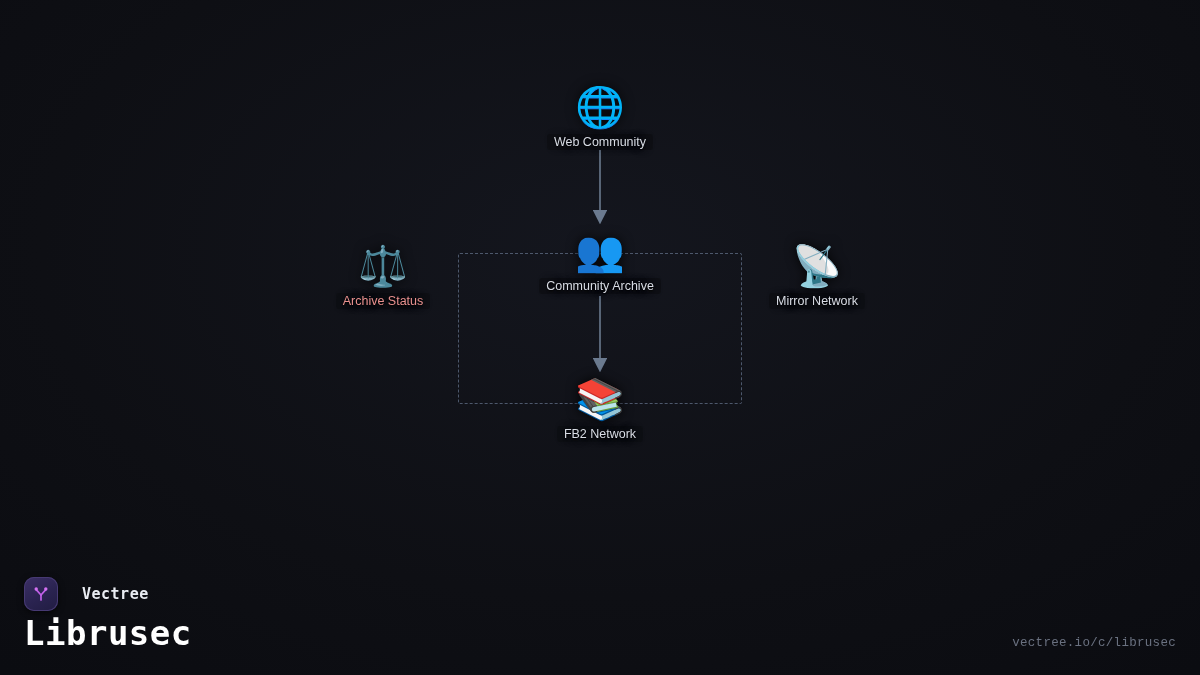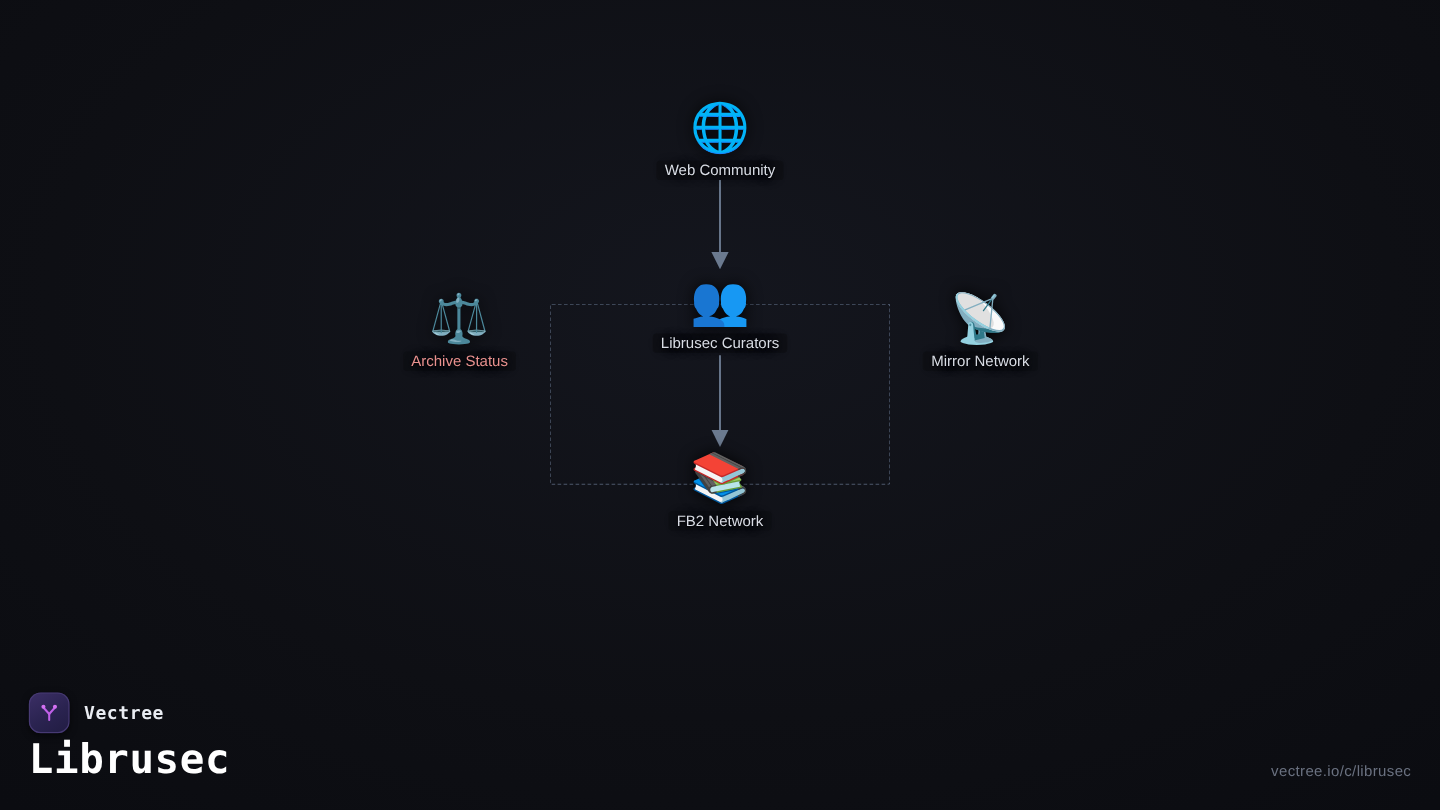--- a/index.html
+++ b/index.html
@@ -50,42 +50,42 @@
     background:rgba(14,15,20,.72);
     padding:1px 7px;
     border-radius:3px;
   }
   .node-label.accent-danger { color:#e9918f; }
 
   
   .footer { position:absolute; left:0; right:0; bottom:0; height:120px; }
   .brand-row {
     position:absolute; left:24px; top:22px;
-    display:flex; align-items:center; gap:12px;
+    display:flex; align-items:center; gap:24px;
   }
   .brand-mark {
     width:34px; height:34px; border-radius:10px;
     background:linear-gradient(150deg,#3c2f66 0%,#2a2350 55%,#211c42 100%);
     box-shadow:0 0 0 1px #473a73 inset, 0 2px 6px rgba(0,0,0,.6);
     display:flex; align-items:center; justify-content:center;
   }
   .brand-name {
     font-family:"DejaVu Sans Mono", monospace;
     font-size:15px; font-weight:700; color:#e9ecf2;
     letter-spacing:.5px;
   }
   .page-title {
     position:absolute; left:24px; top:58px;
     font-family:"DejaVu Sans Mono", monospace;
     font-size:34px; font-weight:700; color:#ffffff;
     letter-spacing:.5px;
   }
   .page-url {
     position:absolute; right:24px; bottom:25px;
-    font-family:Liberation Sans, sans-serif;
+    font-family:Liberation Mono, monospace;
     font-size:12.5px; color:#6a7180;
     letter-spacing:.3px;
   }
 </style>
 </head>
 <body>
 
 <div id="stage">
 
   <div class="group-box" id="group-box" style="left: 458px; top: 253px; width: 284px; height: 151px;"></div>
@@ -100,21 +100,21 @@
     <line x1="600" y1="296" x2="600" y2="370" stroke="#6b7a8f" stroke-width="1.6" marker-end="url(#arrowhead)"></line>
   </svg>
 
   <div class="node" id="node-web-interface" style="left: 600px; top: 84px;">
     <div class="node-icon">🌐</div>
     <div class="node-label">Web Community</div>
   </div>
 
   <div class="node" id="node-community-curators" style="left: 600px; top: 228px;">
     <div class="node-icon">👥</div>
-    <div class="node-label">Librusec Curators</div>
+    <div class="node-label">Community Archive</div>
   </div>
 
   <div class="node" id="node-fb2-archive" style="left: 600px; top: 376px;">
     <div class="node-icon">📚</div>
     <div class="node-label">FB2 Network</div>
   </div>
 
   <div class="node" id="node-shadow-status" style="left: 383px; top: 243px;">
     <div class="node-icon">⚖️</div>
     <div class="node-label accent-danger">Archive Status</div>

